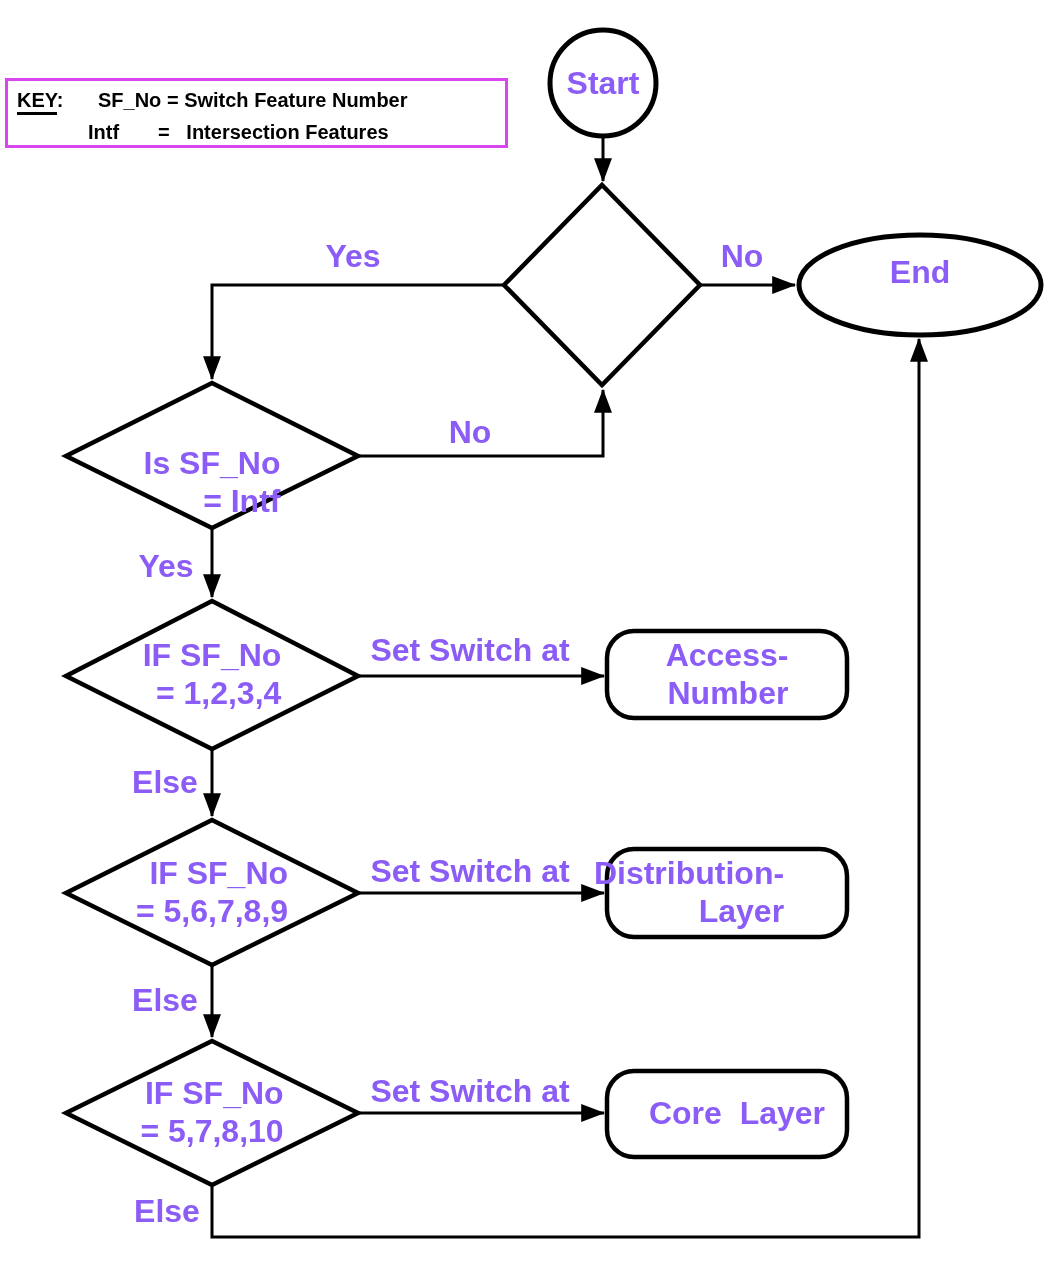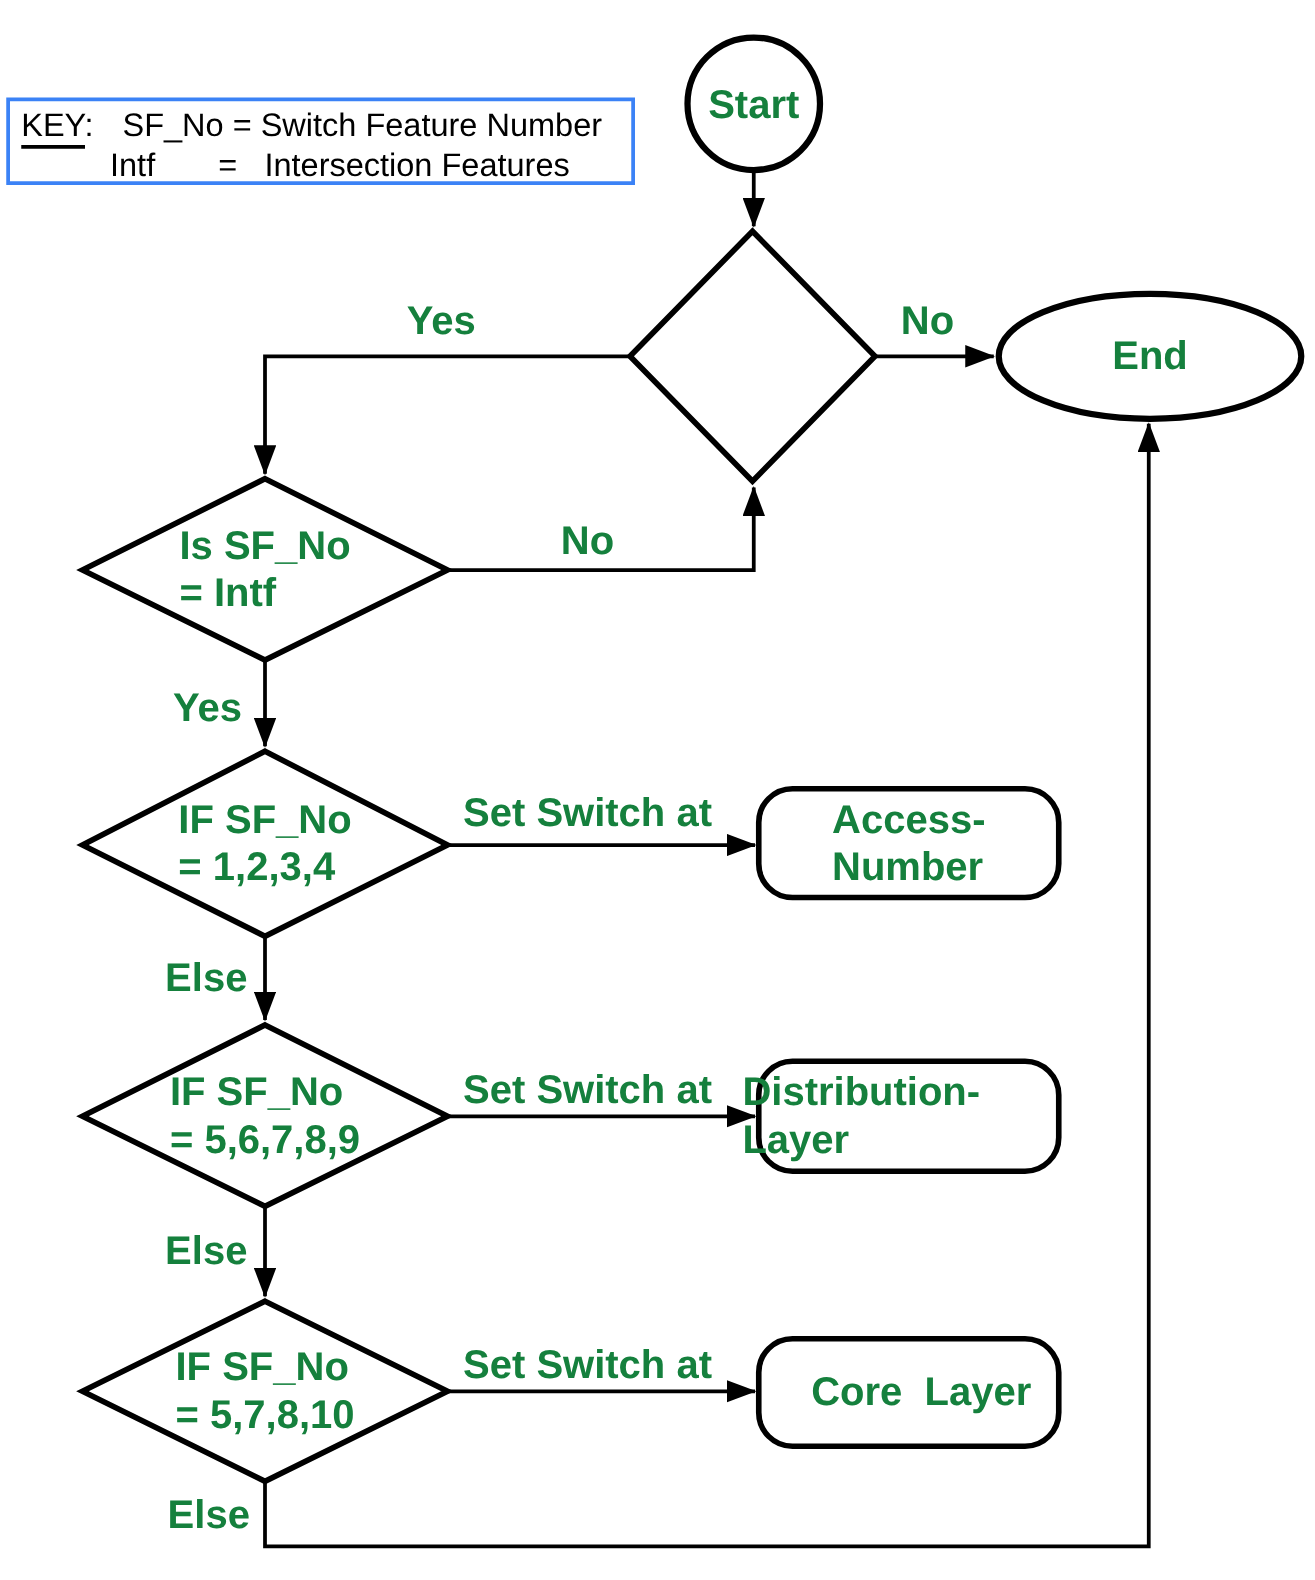--- a/index.html
+++ b/index.html
@@ -20,34 +20,34 @@
     position: absolute;
     left: 0;
     top: 0;
   }
   .lbl {
     position: absolute;
     transform: translate(-50%, -50%);
     font-weight: bold;
     font-size: 32px;
     line-height: 38px;
-    text-align: left;
+    text-align: right;
     white-space: pre-wrap;
-    color: #15803d;
+    color: #8b5cf6;
   }
   .key-box {
     position: absolute;
     left: 5px;
     top: 78px;
     width: 503px;
     height: 70px;
-    border: 3px solid #3b82f6;
+    border: 3px solid #d946ef;
     box-sizing: border-box;
-    font-weight: normal;
-    font-size: 26px;
+    font-weight: bold;
+    font-size: 20px;
     line-height: 30px;
   }
   .key-title {
     position: absolute;
     left: 9px;
     top: 4px;
     white-space: pre;
   }
   .key-underline {
     border-bottom: 3px solid #000000;
@@ -106,22 +106,22 @@
     </g>
   </svg>
 
   <div class="key-box">
     <span class="key-title"><span class="key-underline">KEY</span><span>:</span></span>
     <span class="key-line1">SF_No = Switch Feature Number</span>
     <span class="key-line2">Intf       =   Intersection Features</span>
   </div>
 
   <div class="lbl" style="left:603px; top:83px;">Start</div>
-  <div class="lbl" style="left:920px; top:284px;">End</div>
-  <div class="lbl" style="left:212px; top:455px;">Is SF_No
+  <div class="lbl" style="left:920px; top:272px;">End</div>
+  <div class="lbl" style="left:212px; top:482px;">Is SF_No
 = Intf</div>
   <div class="lbl" style="left:212px; top:674px;">IF SF_No
 = 1,2,3,4</div>
   <div class="lbl" style="left:212px; top:892px;">IF SF_No
 = 5,6,7,8,9</div>
   <div class="lbl" style="left:212px; top:1112px;">IF SF_No
 = 5,7,8,10</div>
   <div class="lbl" style="left:727px; top:674px;">Access-
 Number</div>
   <div class="lbl" style="left:689px; top:892px;">Distribution-

